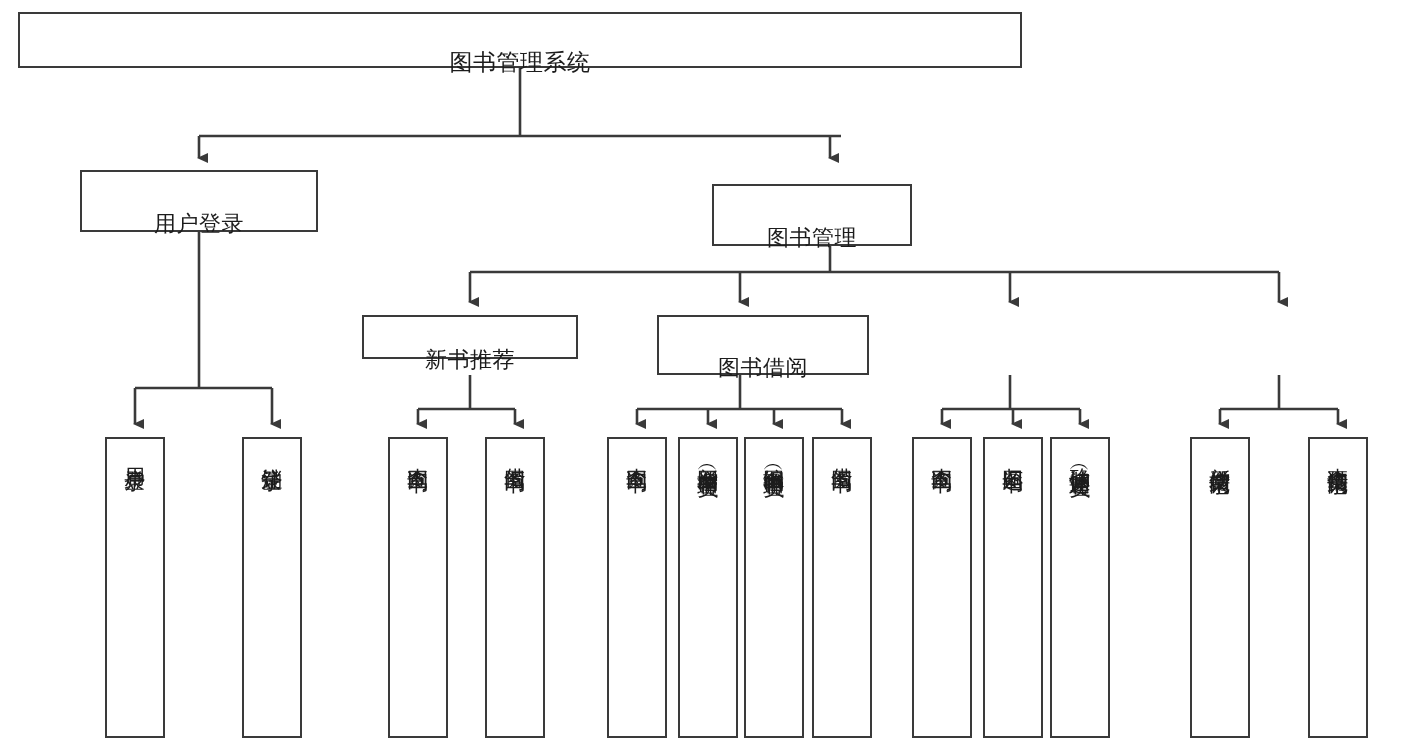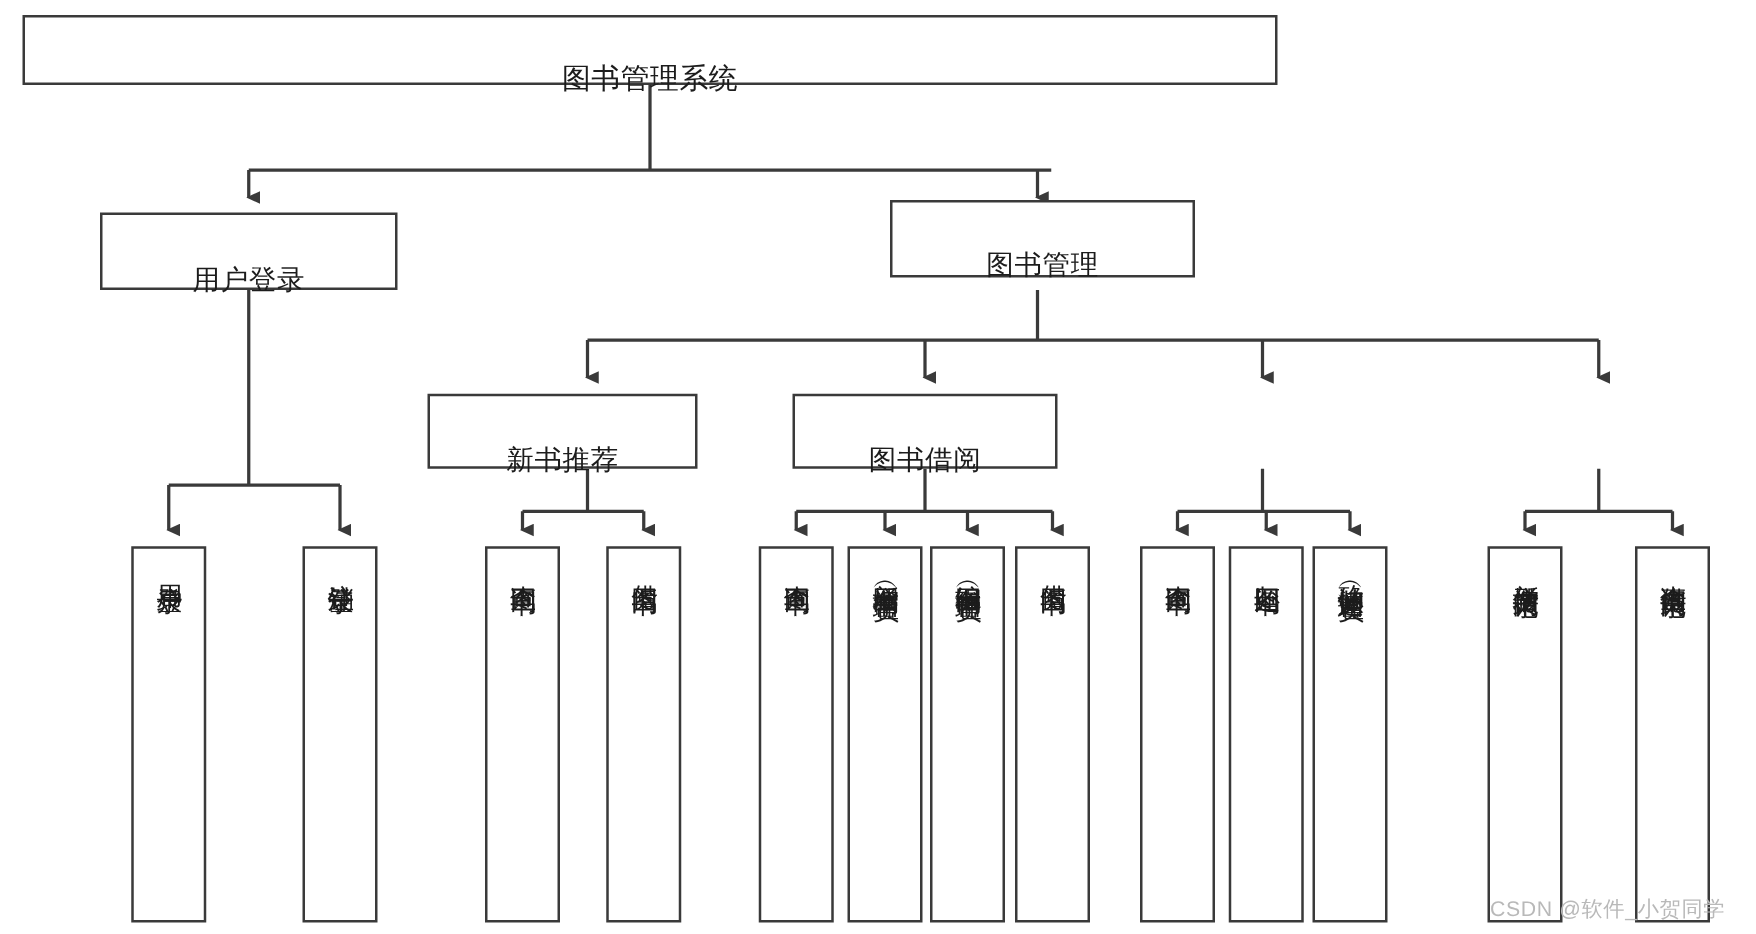--- a/index.html
+++ b/index.html
@@ -122,28 +122,28 @@
     </g>
   </svg>
 
   <div class="node horizontal root" style="left:18px;top:12px;width:1004px;height:56px;">
     <span class="lbl">图书管理系统</span>
   </div>
 
   <div class="node horizontal" style="left:80px;top:170px;width:238px;height:62px;">
     <span class="lbl">用户登录</span>
   </div>
-  <div class="node horizontal" style="left:712px;top:160px;width:244px;height:62px;font-family:Liberation Mono, monospace;">
+  <div class="node horizontal" style="left:712px;top:184px;width:200px;height:62px;">
     <span class="lbl">图书管理</span>
   </div>
 
-  <div class="node horizontal" style="left:342px;top:315px;width:216px;height:60px;">
+  <div class="node horizontal" style="left:362px;top:315px;width:216px;height:44px;">
     <span class="lbl">新书推荐</span>
   </div>
-  <div class="node horizontal" style="left:634px;top:315px;width:212px;height:60px;">
+  <div class="node horizontal" style="left:657px;top:315px;width:212px;height:60px;">
     <span class="lbl">图书借阅</span>
   </div>
 
   <div class="node vertical" style="left:105px;top:437px;width:60px;height:301px;">
     <span class="lbl">用户登录</span>
   </div>
   <div class="node vertical" style="left:242px;top:437px;width:60px;height:301px;">
     <span class="lbl">注销登录</span>
   </div>
   <div class="node vertical" style="left:388px;top:437px;width:60px;height:301px;">
@@ -173,15 +173,14 @@
   <div class="node vertical" style="left:1050px;top:437px;width:60px;height:301px;">
     <span class="lbl">确认归还（管理员）</span>
   </div>
   <div class="node vertical" style="left:1190px;top:437px;width:60px;height:301px;">
     <span class="lbl">新增借阅记录</span>
   </div>
   <div class="node vertical" style="left:1308px;top:437px;width:60px;height:301px;">
     <span class="lbl">查询借阅记录</span>
   </div>
 
-  <div class="watermark" style="left:1192px;top:716px;">CSDN @软件_小贺同学</div>
 
 </div>
 
 </body></html>

